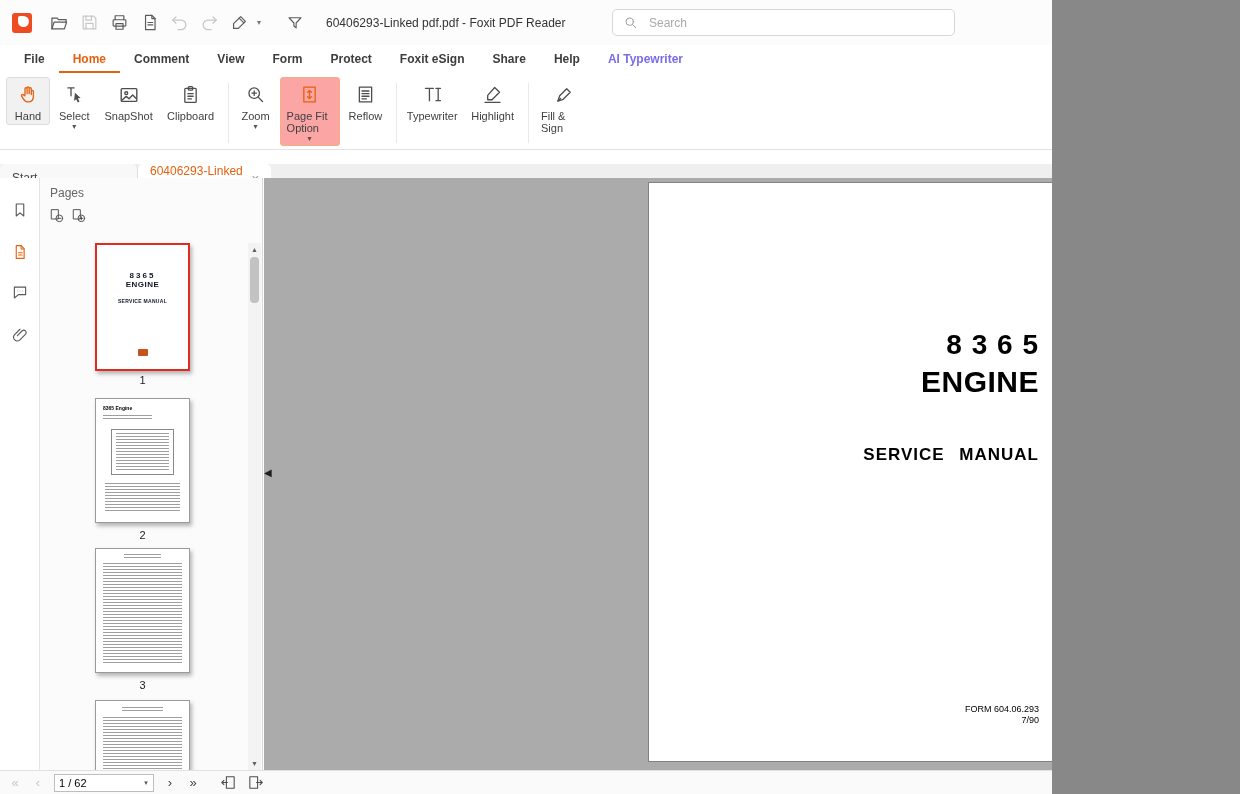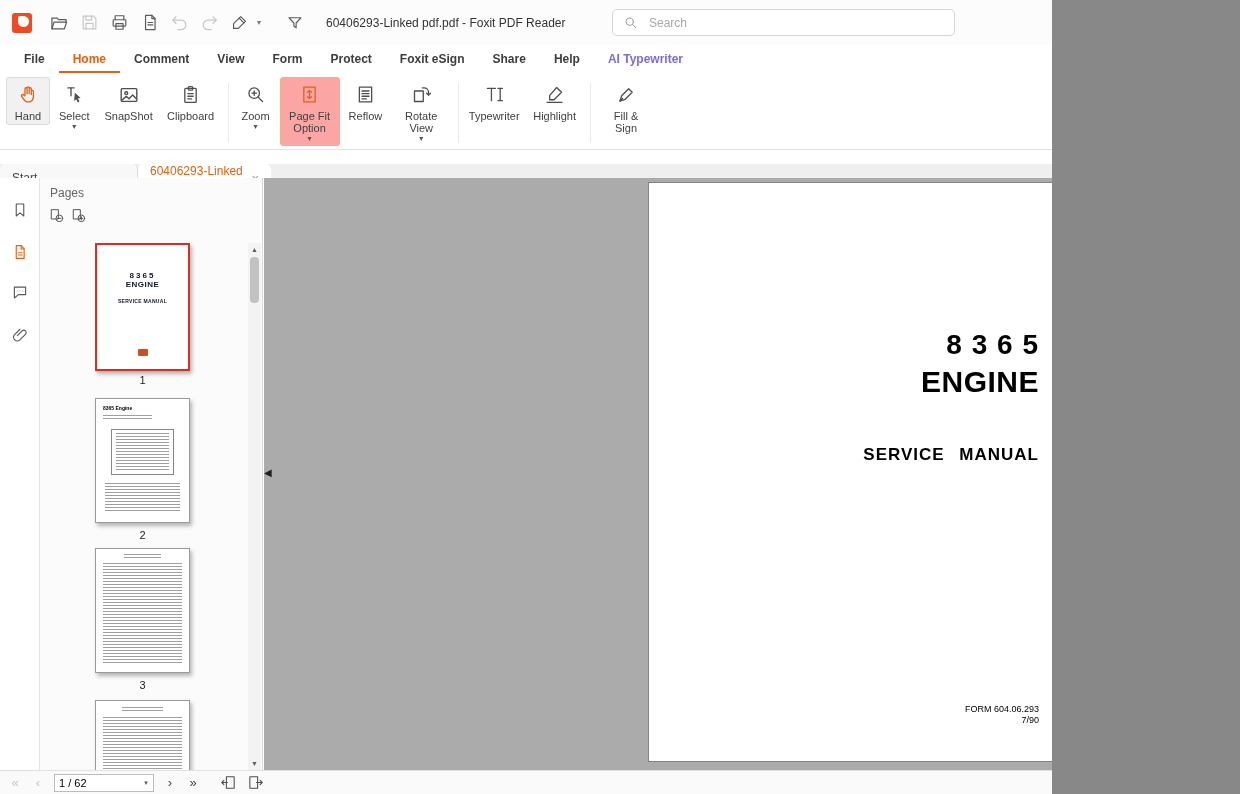--- a/index.html
+++ b/index.html
@@ -28,21 +28,21 @@
   .mitem.active{color:var(--accent);box-shadow:inset 0 -2px 0 var(--accent)}
   .mitem.ai{color:var(--ai)}
 
   
   .ribbon{position:absolute;left:0;top:73px;right:0;height:77px;background:#fff;border-bottom:1px solid #e2e2e2;display:flex;align-items:flex-start;padding:4px 0 0 6px}
   .rtool{display:flex;flex-direction:column;align-items:center;padding:4px 6px 2px;margin-right:2px;border:1px solid transparent;border-radius:3px;max-width:60px;min-width:44px}
   .rtool.on-gray{background:#f1f1f1;border-color:#dcdcdc}
   .rtool.on-orange{background:#fca5a5;border-color:#f0b086}
   .ricon{height:25px;display:flex;align-items:center;justify-content:center;color:#4e4e4e}
   .ricon.orange{color:var(--accent)}
-  .rlabel{font-size:11px;line-height:12px;color:#3f3f3f;text-align:center;margin-top:3px}
+  .rlabel{font-size:11px;line-height:12px;color:#3f3f3f;text-align:left;margin-top:3px}
   .rcaret{height:9px;display:flex;align-items:center;justify-content:center}
   .rcaret::after{content:"▾";font-size:8px;color:#555}
   .rsep{width:1px;align-self:stretch;background:#e9e9e9;margin:6px 5px}
 
   
   .tabbar{position:absolute;left:0;top:164px;right:0;height:28px;background:#efefef}
   .tab{position:absolute;top:0;height:28px;display:flex;align-items:center;font-size:12px;padding:0 12px;border-radius:5px 5px 0 0}
   .tab.start{left:0;width:138px;background:#f8f8f8;color:#444;border-right:1px solid #ddd}
   .tab.doc{left:138px;width:133px;background:#fff;color:var(--accent)}
   .tab .close{margin-left:auto;color:#999;font-size:13px;line-height:1}
@@ -245,31 +245,20 @@
     </div>
     <div class="rtool">
       <span class="ricon">
         <svg width="21" height="21" viewBox="0 0 24 24">
             <rect x="5" y="3.5" width="14" height="17"></rect>
             <path d="M8 8h8M8 11h8M8 14h8M8 17h5"></path>
           </svg>
       </span>
       <span class="rlabel">Reflow</span>
     </div>
-    <div class="rtool">
-      <span class="ricon">
-        <svg width="21" height="21" viewBox="0 0 24 24">
-            <rect x="4" y="8" width="10" height="12"></rect>
-            <path d="M13 4.5h2a5 5 0 0 1 5 5v3"></path>
-            <path d="M17.8 10.5l2.2 2.2 2.2-2.2"></path>
-          </svg>
-      </span>
-      <span class="rlabel">Rotate View</span>
-      <span class="rcaret"></span>
-    </div>
     <div class="rsep"></div>
     <div class="rtool">
       <span class="ricon">
         <svg width="21" height="21" viewBox="0 0 24 24">
             <path d="M4 5h9M8.5 5v14M16 5h5M18.5 5v14M16 19h5"></path>
           </svg>
       </span>
       <span class="rlabel">Typewriter</span>
     </div>
     <div class="rtool">

